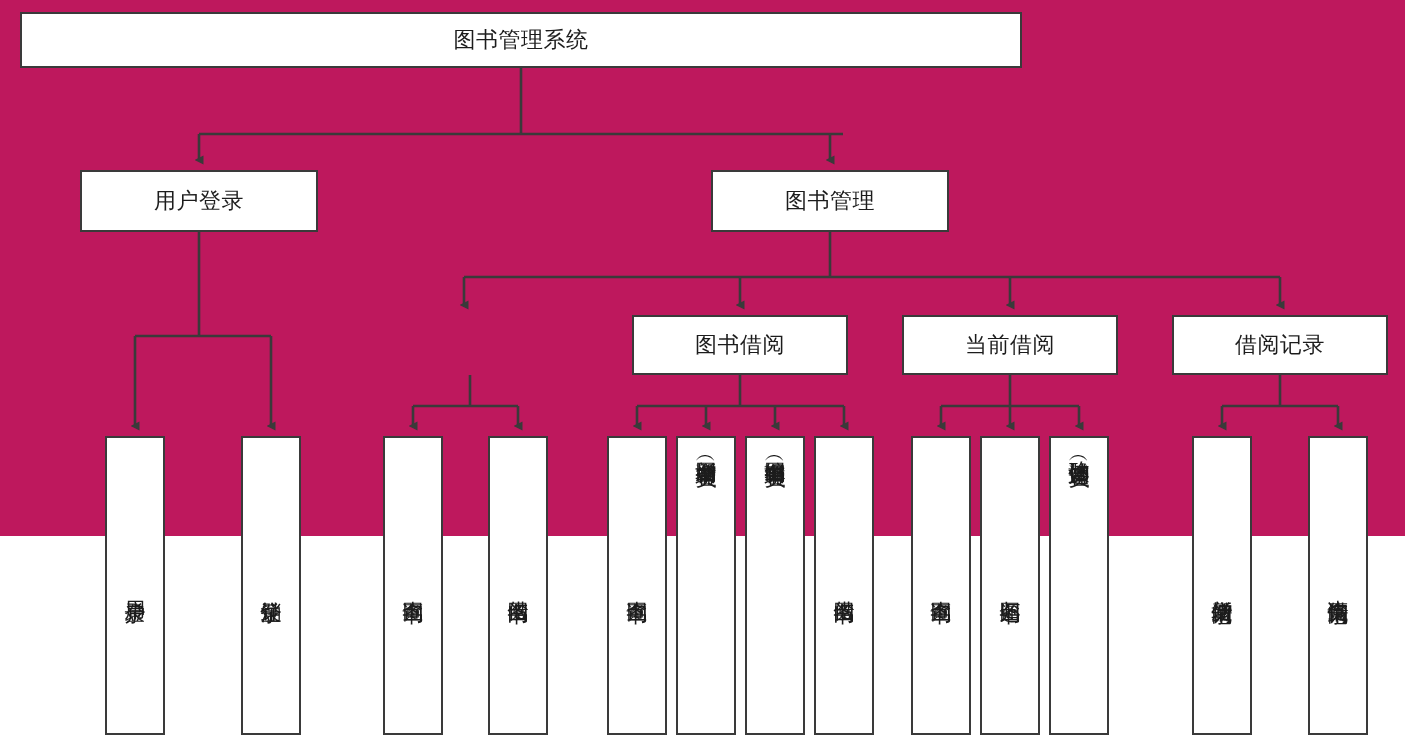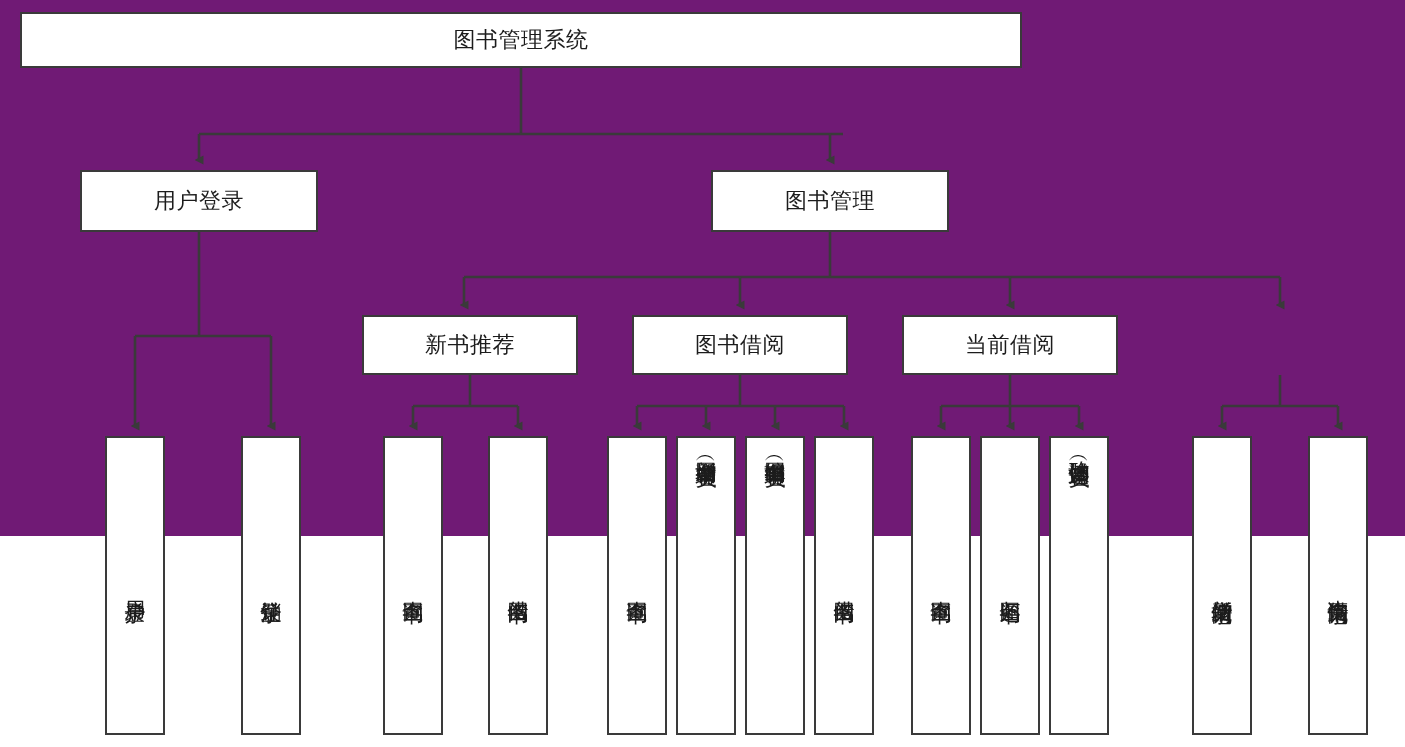--- a/index.html
+++ b/index.html
@@ -10,21 +10,21 @@
   body {
     width: 1405px;
     height: 747px;
     font-family: "DejaVu Sans", "Liberation Sans", sans-serif;
     overflow: hidden;
   }
   #diagram-root {
     position: relative;
     width: 1405px;
     height: 536px;
-    background: #701a75;
+    background: #be185d;
   }
   svg.connector-layer {
     position: absolute;
     left: 0;
     top: 0;
     width: 1405px;
     height: 747px;
     pointer-events: none;
   }
   .node-box {
@@ -144,32 +144,32 @@
   </div>
 
   <div class="node-box" style="left:80px; top:170px; width:238px; height:62px;">
     <span class="node-label-h">用户登录</span>
   </div>
 
   <div class="node-box" style="left:711px; top:170px; width:238px; height:62px;">
     <span class="node-label-h">图书管理</span>
   </div>
 
-  <div class="node-box" style="left:362px; top:315px; width:216px; height:60px;">
-    <span class="node-label-h">新书推荐</span>
-  </div>
 
   <div class="node-box" style="left:632px; top:315px; width:216px; height:60px;text-align:center;">
     <span class="node-label-h">图书借阅</span>
   </div>
 
   <div class="node-box" style="left:902px; top:315px; width:216px; height:60px;align-items:center;">
     <span class="node-label-h">当前借阅</span>
   </div>
 
+  <div class="node-box" style="left:1172px; top:315px; width:216px; height:60px;">
+    <span class="node-label-h">借阅记录</span>
+  </div>
 
   <div class="node-box leaf center-v" style="left:105px; top:436px; width:60px; height:299px;">
     <span class="node-label-v">用户登录</span>
   </div>
 
   <div class="node-box leaf center-v" style="left:241px; top:436px; width:60px; height:299px;">
     <span class="node-label-v">注销登录</span>
   </div>
 
   <div class="node-box leaf center-v" style="left:383px; top:436px; width:60px; height:299px;">

